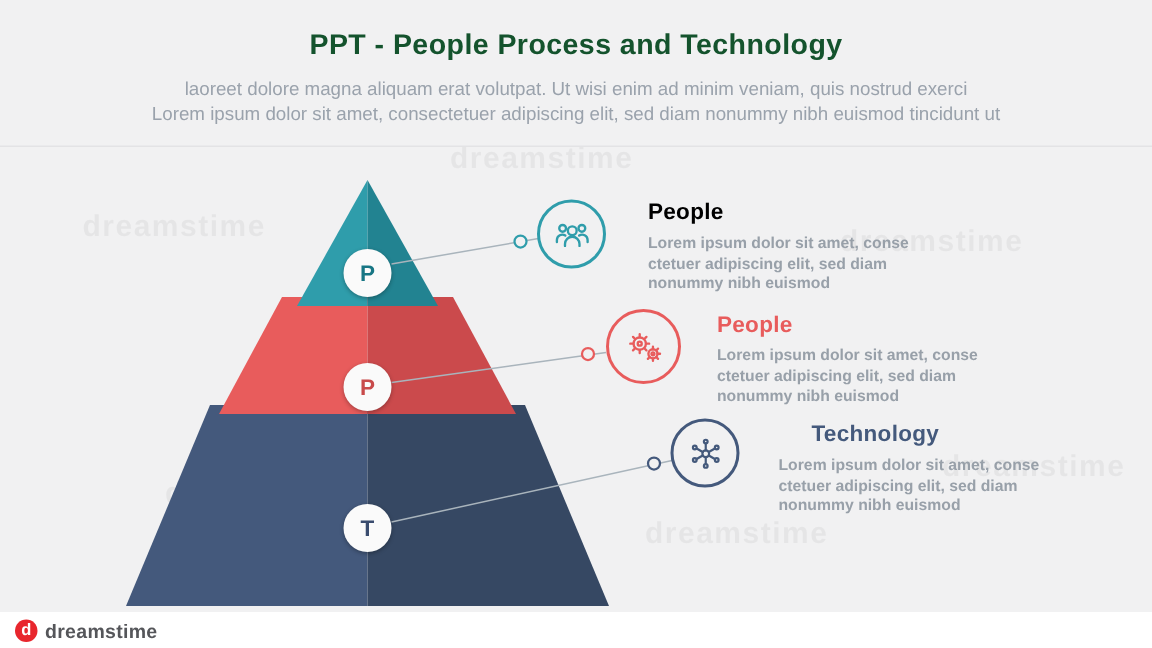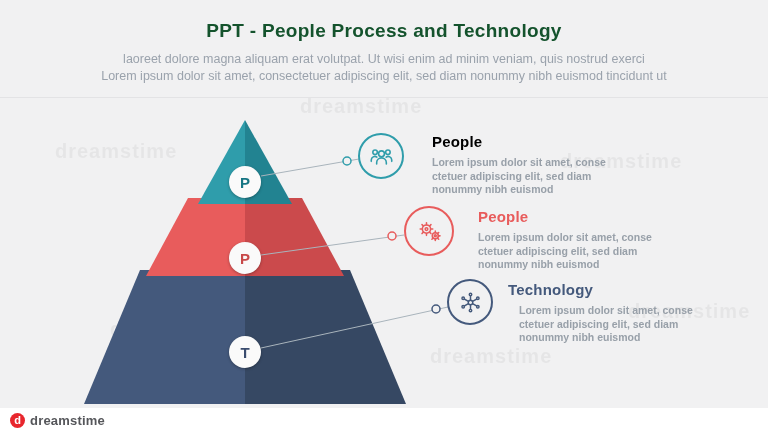--- a/index.html
+++ b/index.html
@@ -138,21 +138,21 @@
           <circle cx="18.5" cy="15.7" r="1.1"></circle>
         <path d="M10.2 11 l-3.6 -2.1"></path>
           <circle cx="5.5" cy="8.3" r="1.1"></circle>
         <path d="M10.2 13 l-3.6 2.1"></path>
           <circle cx="5.5" cy="15.7" r="1.1"></circle>
         <path d="M12 14 v4"></path>
           <circle cx="12" cy="19.2" r="1.1"></circle>
       </g>
     </svg>
   </div>
-  <div class="item-title" style="left:508px;top:281px;color:#44597c">Technology</div>
+  <div class="item-title" style="left:541px;top:281px;color:#44597c">Technology</div>
   <div class="item-desc" style="left:519px;top:304px">
     <div>Lorem ipsum dolor sit amet, conse</div>
     <div>ctetuer adipiscing elit, sed diam</div>
     <div>nonummy nibh euismod</div>
   </div>
 
   <div class="footer">
     <div class="logo-mark">d</div>
     <div class="logo-text">dreamstime</div>
   </div>

